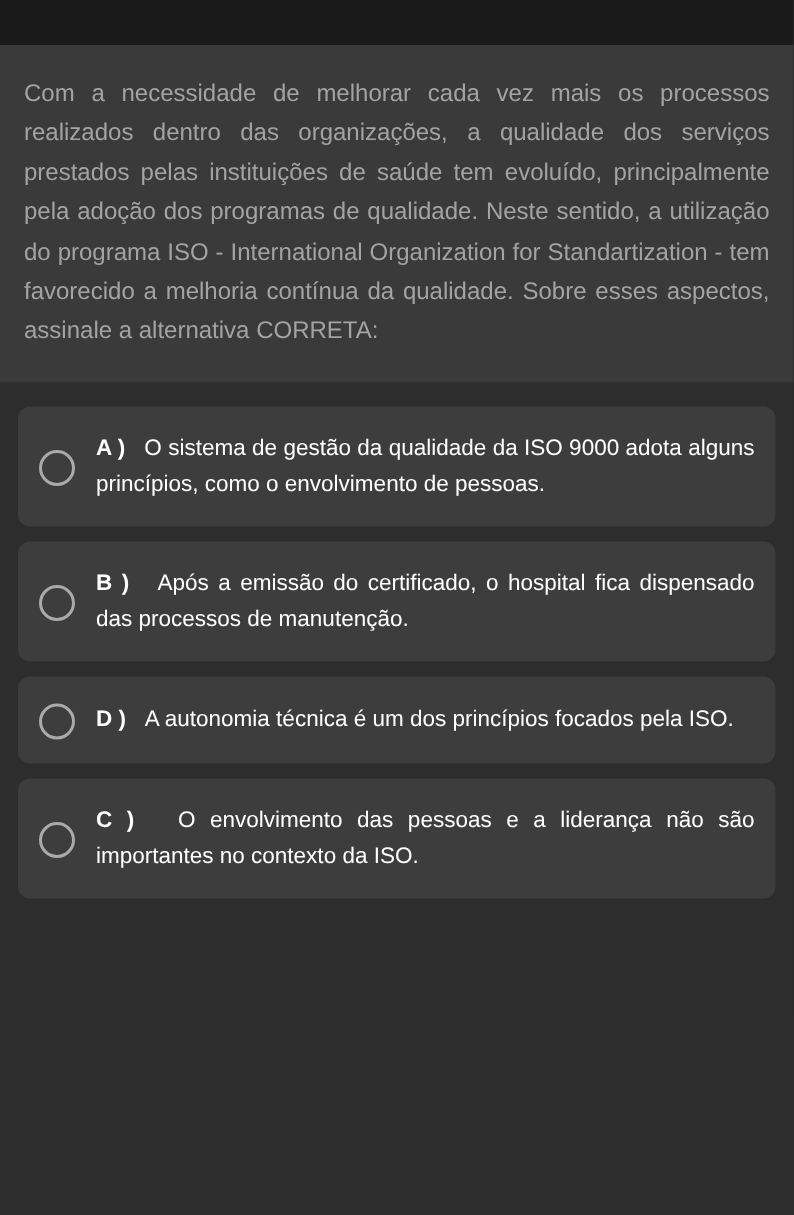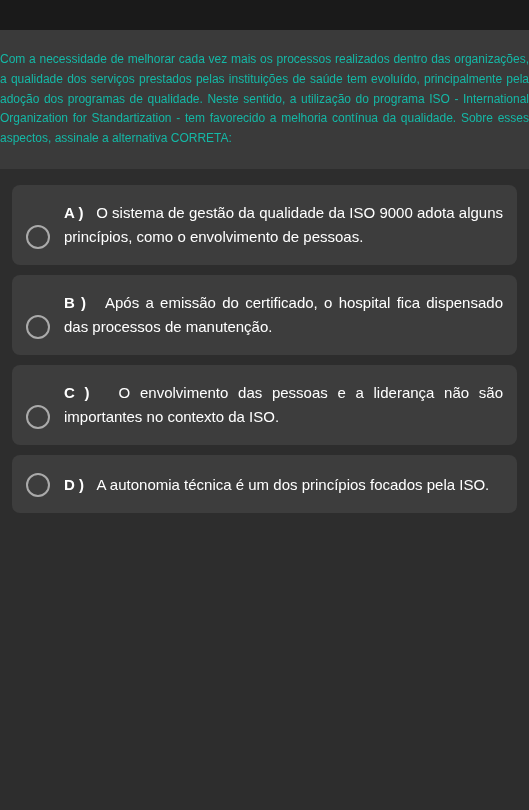--- a/index.html
+++ b/index.html
@@ -17,42 +17,42 @@
       flex-direction: column;
     }
 
     .top-bar {
       height: 30px;
       background-color: #1a1a1a;
     }
 
     .question-text {
       background-color: #3a3a3a;
-      color: #14b8a6;
-      padding: 20px 0;
-      font-size: 12px;
+      color: #a3a3a3;
+      padding: 20px 16px;
+      font-size: 16px;
       line-height: 1.65;
       text-align: justify;
     }
 
     .answers-container {
       flex: 1;
       background-color: #2d2d2d;
       padding: 16px 12px;
       display: flex;
       flex-direction: column;
       gap: 10px;
     }
 
     .answer-option {
       background-color: #3d3d3d;
       border-radius: 8px;
       padding: 16px 14px;
       display: flex;
-      align-items: flex-end;
+      align-items: center;
       gap: 14px;
       cursor: pointer;
     }
 
     .radio-circle {
       width: 24px;
       height: 24px;
       border-radius: 50%;
       border: 2px solid #aaaaaa;
       background-color: transparent;
@@ -93,26 +93,26 @@
     <div class="radio-circle"></div>
     <div class="answer-text">
       <span class="answer-label">B )</span>
       &nbsp;&nbsp;<span>Após a emissão do certificado, o hospital fica dispensado das processos de manutenção.</span>
     </div>
   </div>
 
   <div class="answer-option">
     <div class="radio-circle"></div>
     <div class="answer-text">
-      <span class="answer-label">C )</span>
-      &nbsp;&nbsp;<span>O envolvimento das pessoas e a liderança não são importantes no contexto da ISO.</span>
+      <span class="answer-label">D )</span>
+      &nbsp;&nbsp;<span>A autonomia técnica é um dos princípios focados pela ISO.</span>
     </div>
   </div>
 
   <div class="answer-option">
     <div class="radio-circle"></div>
     <div class="answer-text">
-      <span class="answer-label">D )</span>
-      &nbsp;&nbsp;<span>A autonomia técnica é um dos princípios focados pela ISO.</span>
+      <span class="answer-label">C )</span>
+      &nbsp;&nbsp;<span>O envolvimento das pessoas e a liderança não são importantes no contexto da ISO.</span>
     </div>
   </div>
 
 </div>
 
 </body></html>

